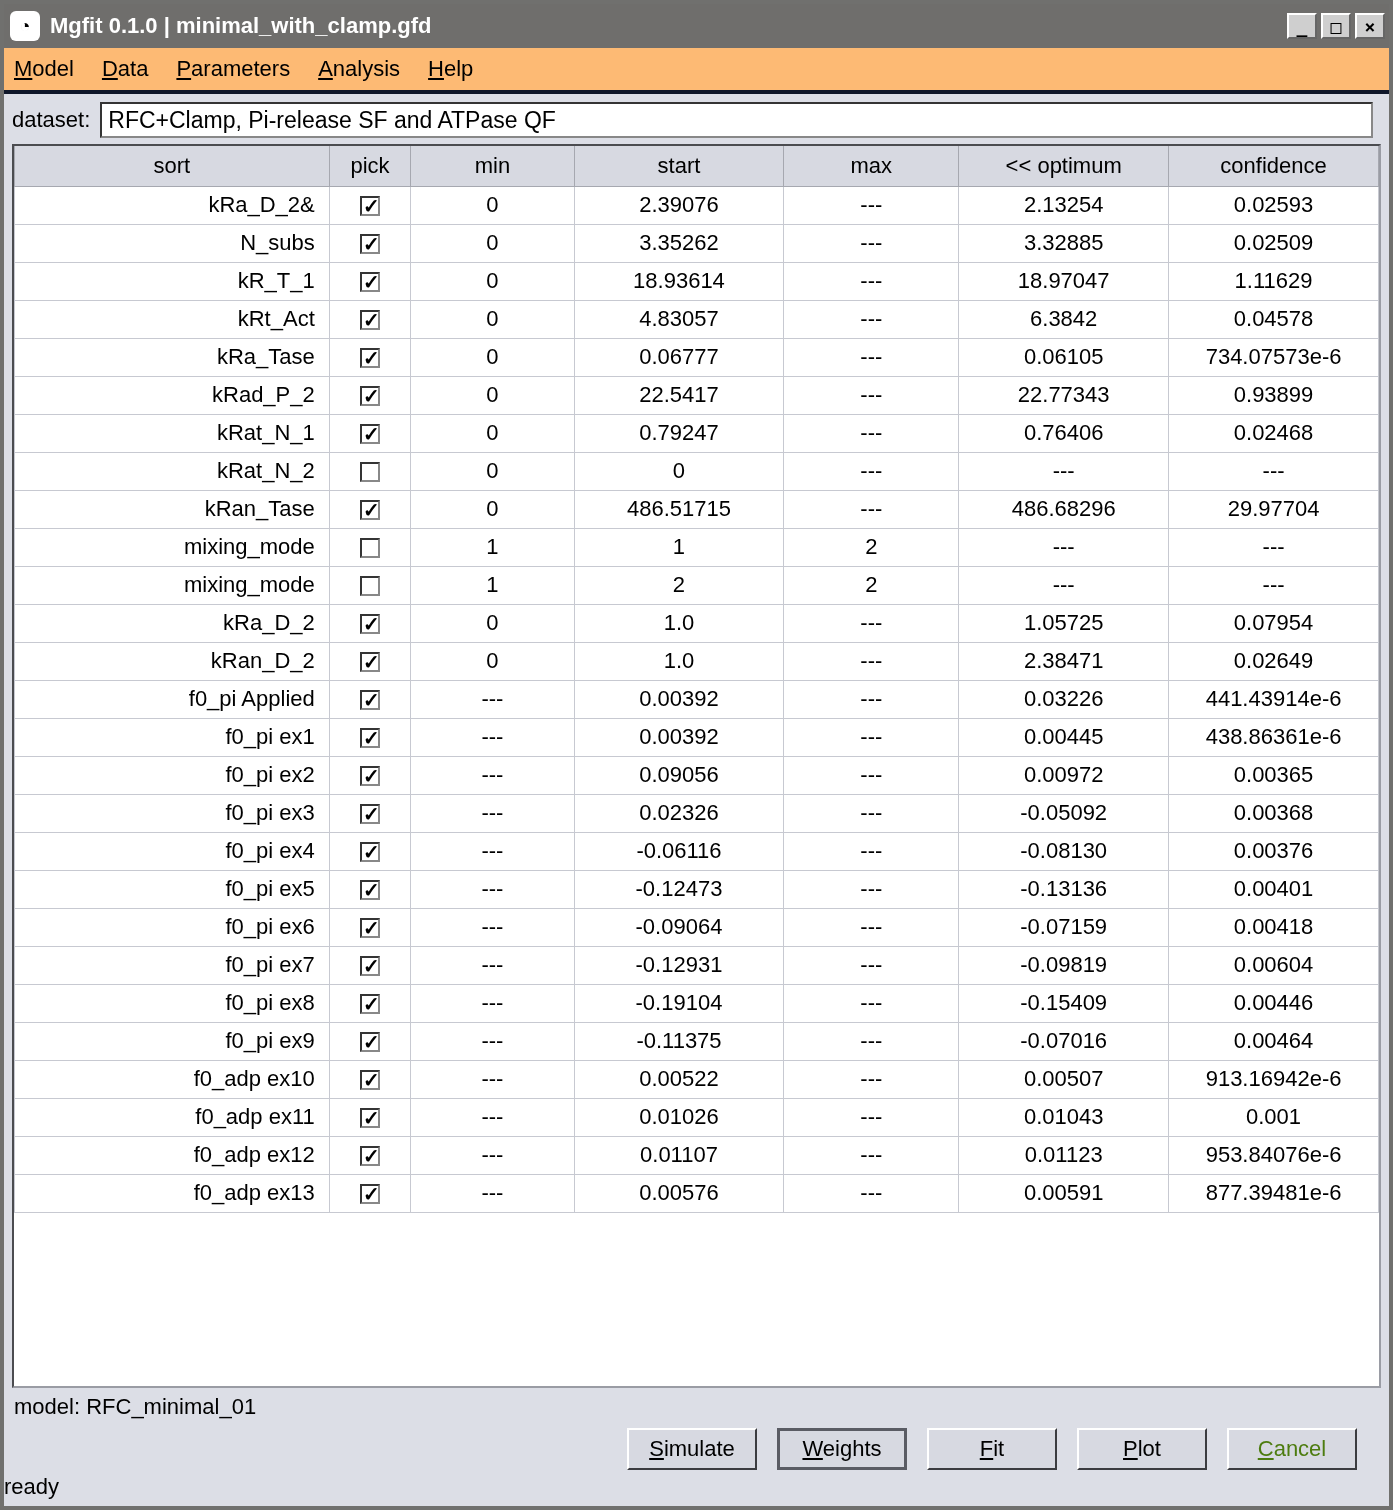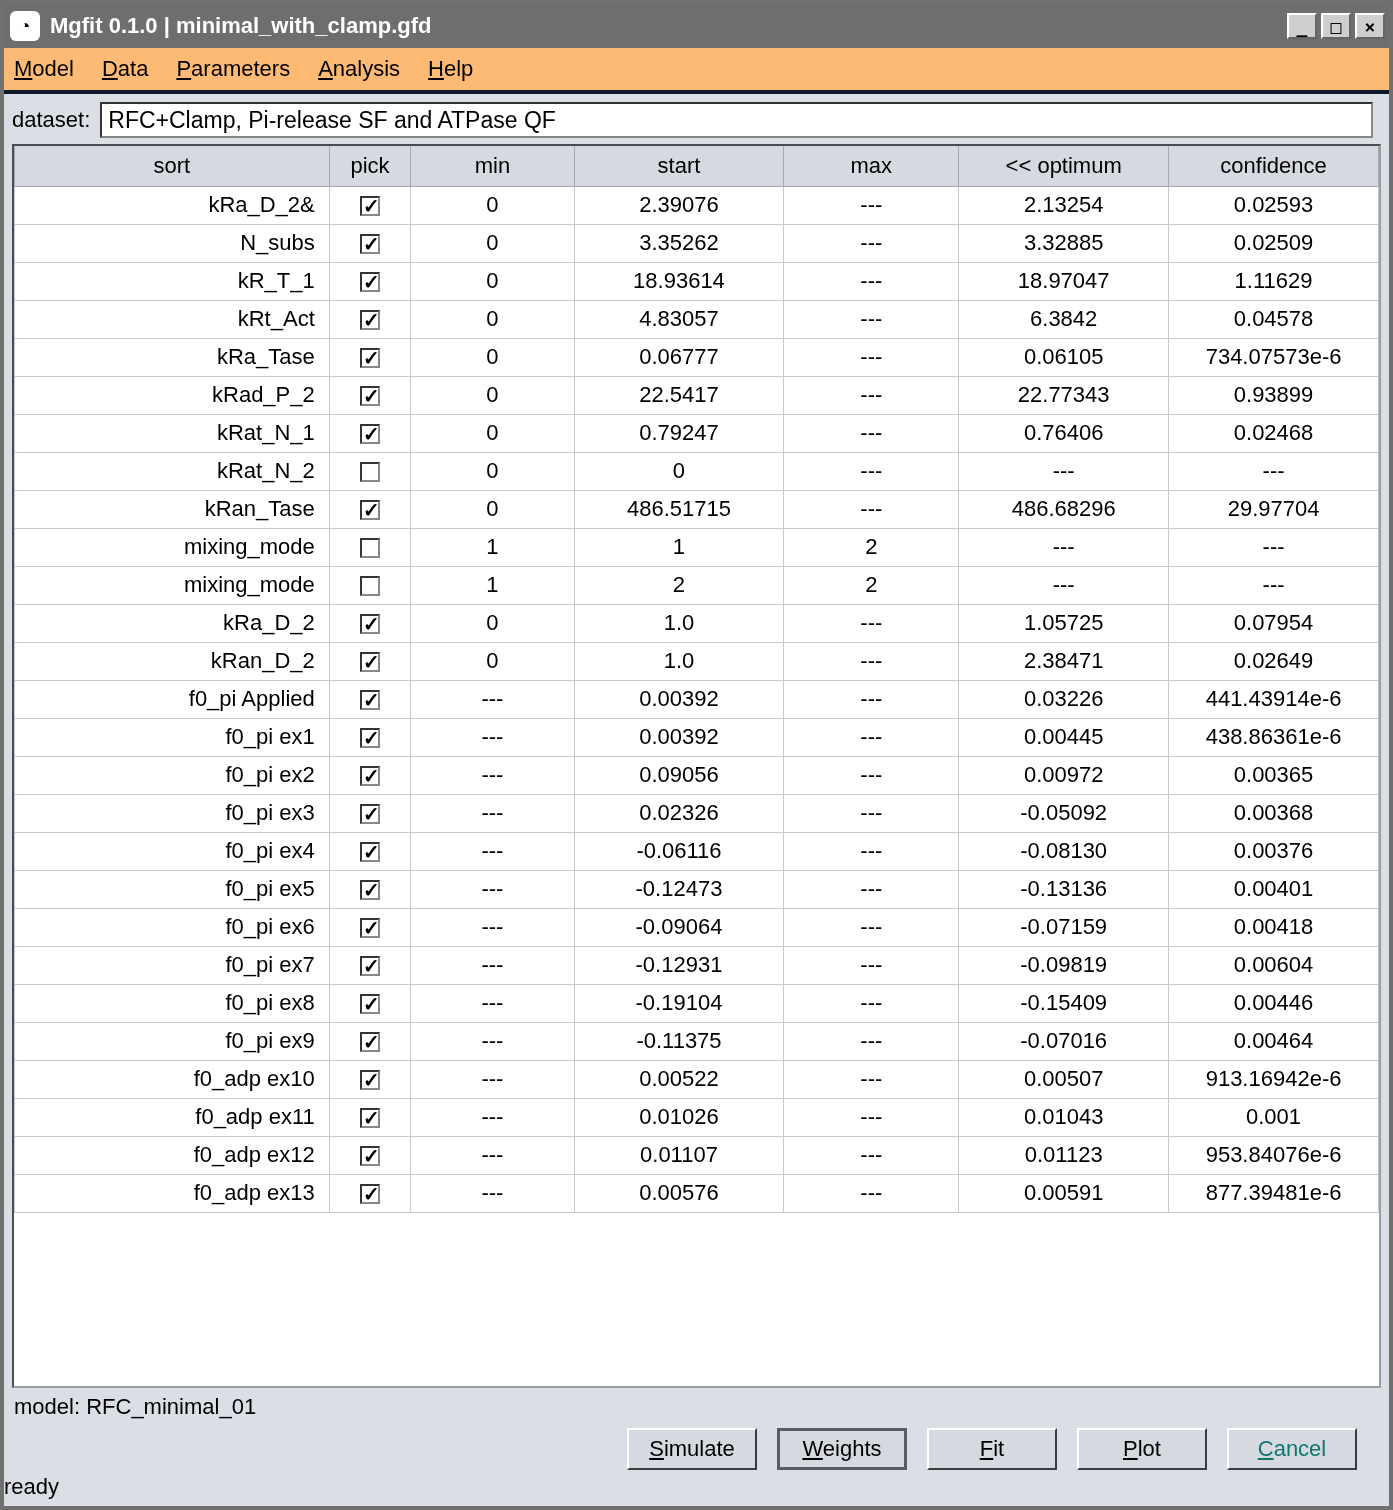--- a/index.html
+++ b/index.html
@@ -143,21 +143,21 @@
     min-width: 130px;
     height: 42px;
     background:#d7d9e1;
     border: 2px outset #fff;
     border-right-color:#8a8c94; border-bottom-color:#8a8c94;
     display:flex;align-items:center;justify-content:center;
     cursor:pointer;
     color:#000;
   }
   .btn.primary { border: 3px solid #5a5c64; }
-  .btn.disabled { color:#0f766e; cursor:default; }
+  .btn.disabled { color:#4d7c0f; cursor:default; }
   .btn .ul { text-decoration: underline; }
   .status-row {
     padding: 2px 0 6px 0;
   }
 </style>
 </head>
 <body>
 
 <div class="window">
 

